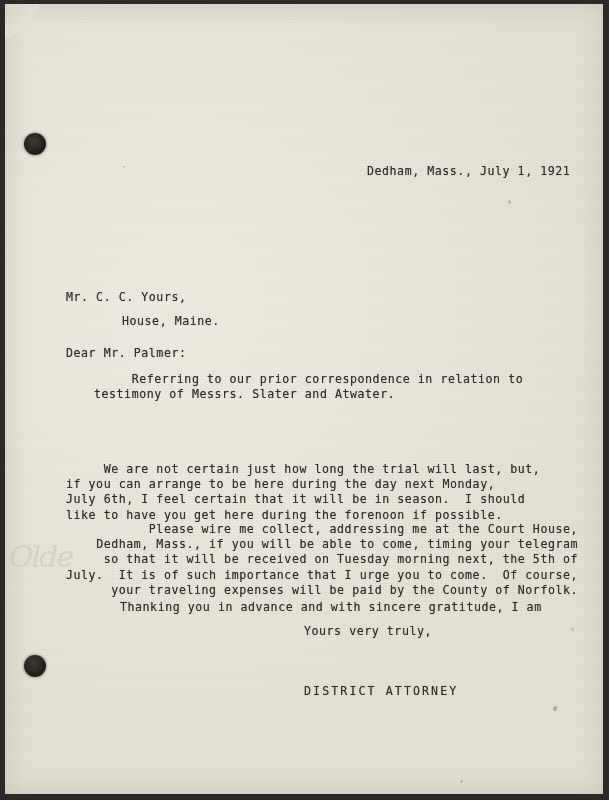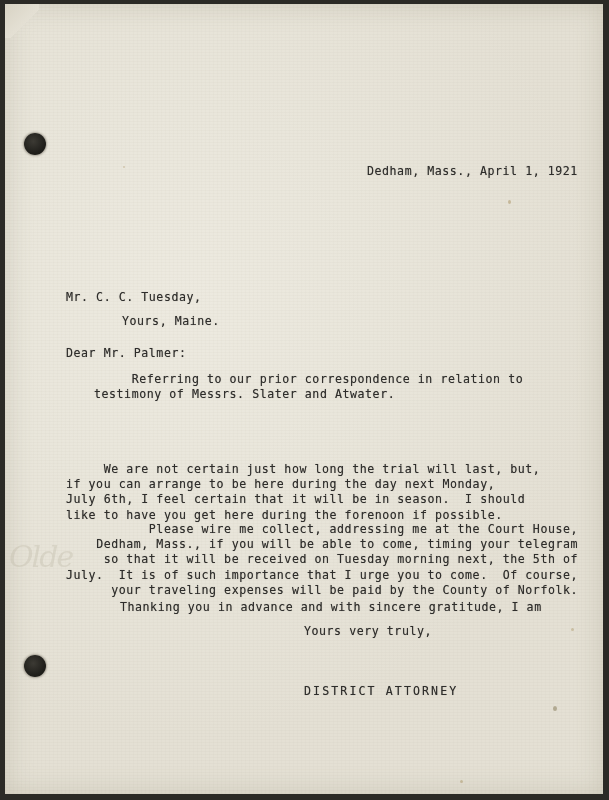--- a/index.html
+++ b/index.html
@@ -130,25 +130,25 @@
     <div id="watermark">Olde</div>
 
     <div class="speck" style="left:503px; top:196px; width:3px; height:4px; background:rgba(150,120,60,0.38);"></div>
     <div class="speck" style="left:566px; top:624px; width:3px; height:3px; background:rgba(150,120,60,0.32);"></div>
     <div class="speck" style="left:548px; top:702px; width:4px; height:5px; background:rgba(110,95,55,0.42);"></div>
     <div class="speck" style="left:455px; top:776px; width:3px; height:3px; background:rgba(150,120,60,0.34);"></div>
     <div class="speck" style="left:118px; top:162px; width:2px; height:2px; background:rgba(150,120,60,0.28);"></div>
 
     <div id="typescript">
 
-      <div class="line" id="dateline">Dedham, Mass., April 1, 1921</div>
+      <div class="line" id="dateline">Dedham, Mass., July 1, 1921</div>
 
-      <div class="line" id="addressee">Mr. C. C. Tuesday,</div>
+      <div class="line" id="addressee">Mr. C. C. Yours,</div>
 
-      <div class="line" id="address-city">Yours, Maine.</div>
+      <div class="line" id="address-city">House, Maine.</div>
 
       <div class="line" id="salutation">Dear Mr. Palmer:</div>
 
       <div class="para" id="para-1">     Referring to our prior correspondence in relation to
 testimony of Messrs. Slater and Atwater.</div>
 
 
       <div class="para" id="para-3">     We are not certain just how long the trial will last, but,
 if you can arrange to be here during the day next Monday,
 July 6th, I feel certain that it will be in season.  I should

